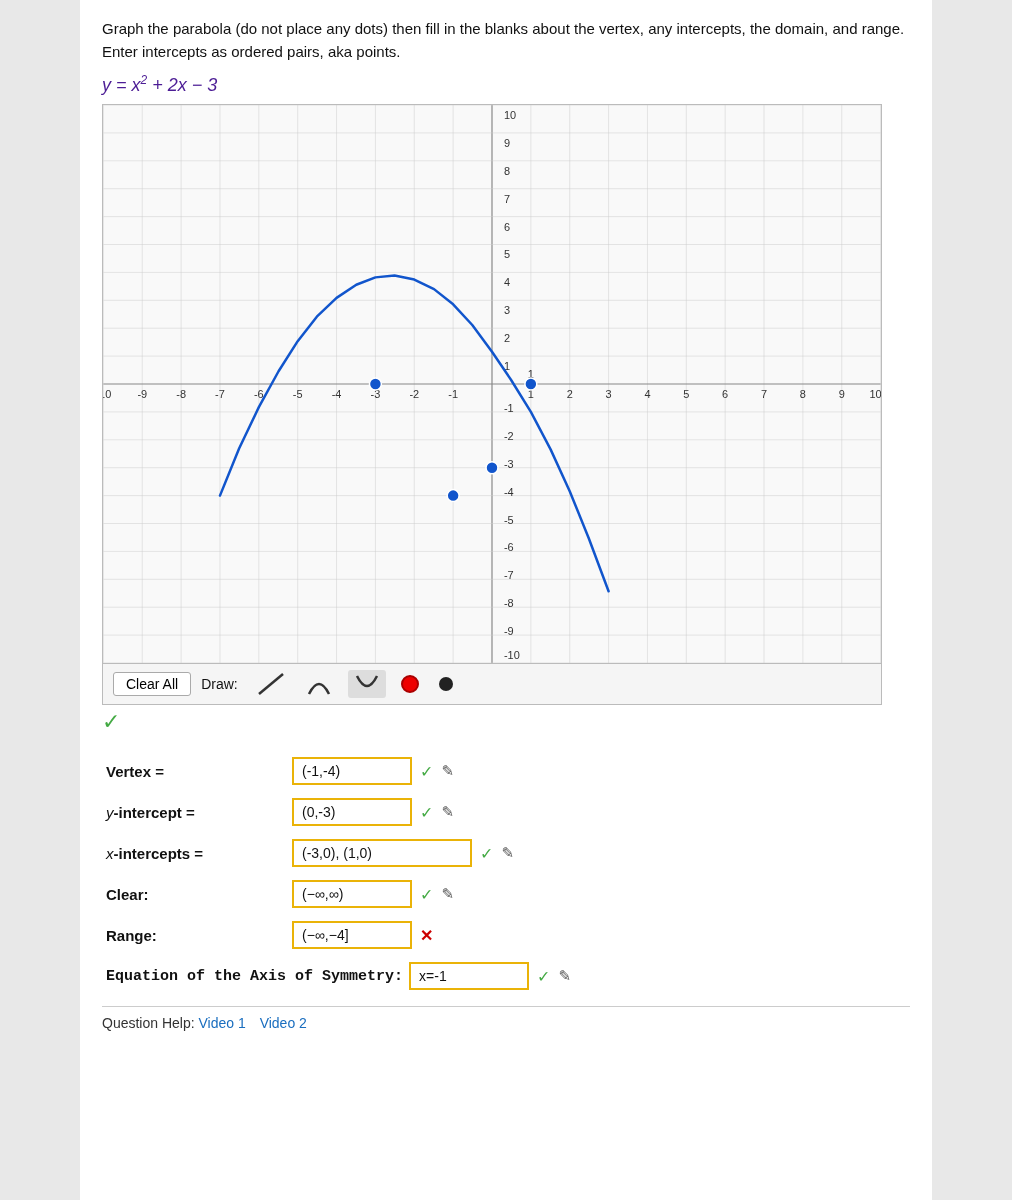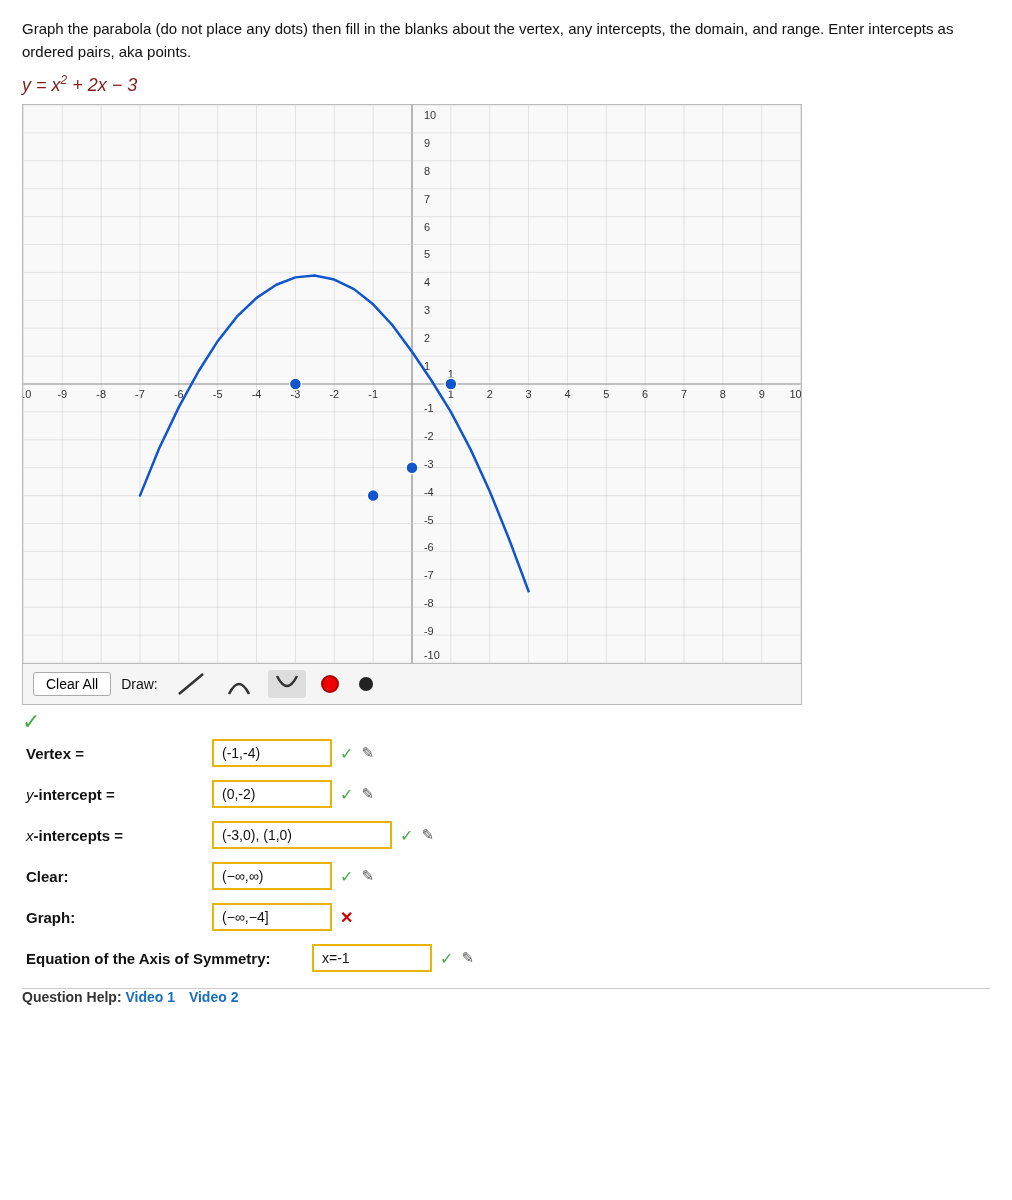--- a/index.html
+++ b/index.html
@@ -8,34 +8,34 @@
       font-family: Arial, sans-serif;
       font-size: 15px;
       color: #111;
       width: 1012px;
       min-height: 1200px;
     }
     .page {
       background: #fff;
       margin: 0 auto;
       padding: 18px 22px 20px 22px;
-      width: 1012px;
+      width: 852px;
       min-height: 1200px;
     }
     .instructions {
       font-size: 15px;
       line-height: 1.5;
       margin-bottom: 10px;
       color: #111;
     }
     .equation {
       font-size: 18px;
       margin-bottom: 8px;
       font-style: italic;
-      color: #7f1d1d;
+      color: #4c1d95;
     }
     .equation sup { font-size: 12px; vertical-align: super; }
 
     
     .graph-container {
       border: 1px solid #bbb;
       background: #f9f9f9;
       position: relative;
       width: 780px;
       height: 560px;
@@ -104,20 +104,21 @@
       align-items: center;
       padding: 4px 0;
     }
     .checkmark-icon {
       color: #4a4;
       font-size: 22px;
     }
 
     
     .answers-section {
+      margin-top: 18px;
       padding-left: 4px;
     }
     .answer-row {
       display: flex;
       align-items: center;
       margin-bottom: 13px;
       font-size: 15px;
       gap: 6px;
     }
     .answer-label {
@@ -156,21 +157,21 @@
     }
     .answer-input-wide {
       min-width: 180px;
     }
 
     .question-help {
       margin-top: 16px;
       font-size: 14px;
       color: #333;
       border-top: 1px solid #ccc;
-      font-weight: bold;
+      padding-top: 8px;
     }
     .question-help a {
       color: #1a6ebf;
       text-decoration: none;
       margin-right: 10px;
     }
   </style>
 </head>
 <body>
 
@@ -356,47 +357,47 @@
 
     <div class="answer-row">
       <span class="answer-label"><b>Vertex =</b></span>
       <span class="answer-input">(-1,-4)</span>
       <span class="check-icon green">✓</span>
       <span class="pencil-icon">✎</span>
     </div>
 
     <div class="answer-row">
       <span class="answer-label"><i>y</i><b>-intercept =</b></span>
-      <span class="answer-input">(0,-2)</span>
+      <span class="answer-input">(0,-3)</span>
       <span class="check-icon green">✓</span>
       <span class="pencil-icon">✎</span>
     </div>
 
     <div class="answer-row">
       <span class="answer-label"><i>x</i><b>-intercepts =</b></span>
       <span class="answer-input answer-input-wide">(-3,0), (1,0)</span>
       <span class="check-icon green">✓</span>
       <span class="pencil-icon">✎</span>
     </div>
 
     <div class="answer-row">
       <span class="answer-label"><b>Clear:</b></span>
       <span class="answer-input">(−∞,∞)</span>
       <span class="check-icon green">✓</span>
       <span class="pencil-icon">✎</span>
     </div>
 
     <div class="answer-row">
-      <span class="answer-label"><b>Graph:</b></span>
+      <span class="answer-label"><b>Range:</b></span>
       <span class="answer-input">(−∞,−4]</span>
       <span class="x-icon">✕</span>
     </div>
 
     <div class="answer-row">
-      <span class="answer-label" style="min-width:280px;"><b>Equation of the Axis of Symmetry:</b></span>
+      <span class="answer-label" style="min-width:280px;font-family:Liberation Mono, monospace;"><b>Equation of the Axis of Symmetry:</b></span>
       <span class="answer-input">x=-1</span>
       <span class="check-icon green">✓</span>
       <span class="pencil-icon">✎</span>
     </div>
 
   </div>
 
   <div class="question-help">
     <span>Question Help:</span>
     <a href="#">Video 1</a>

